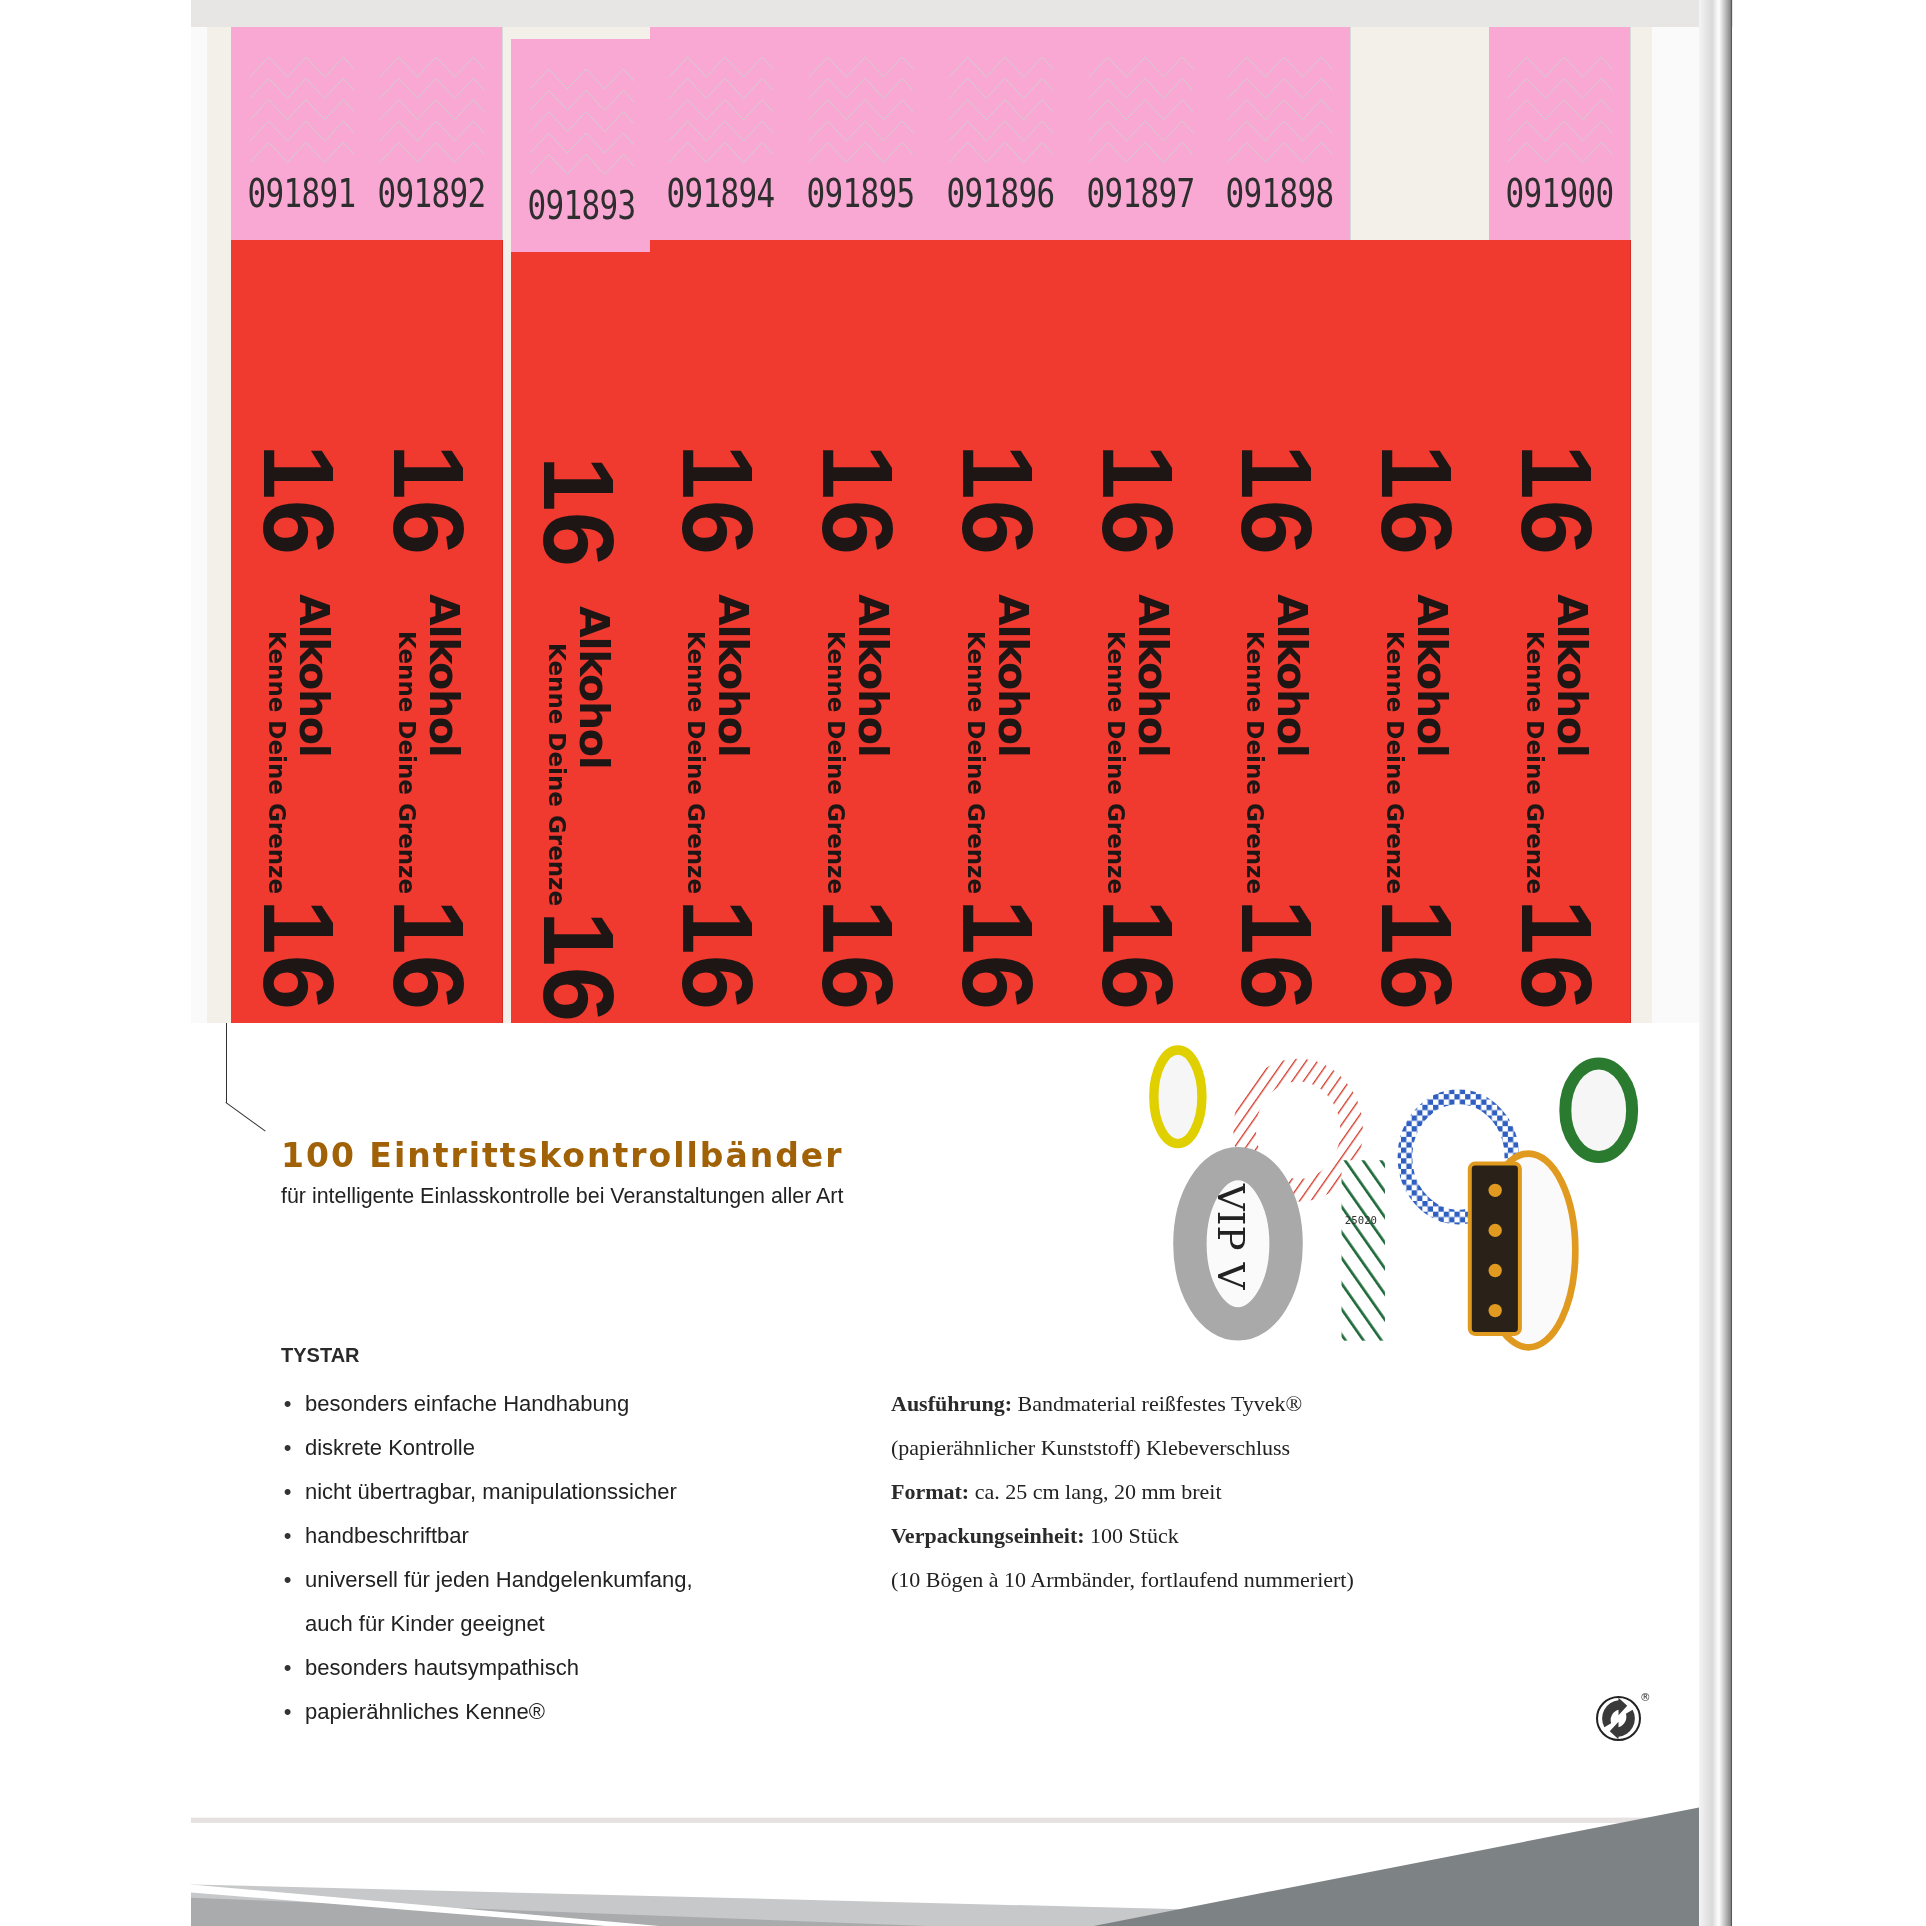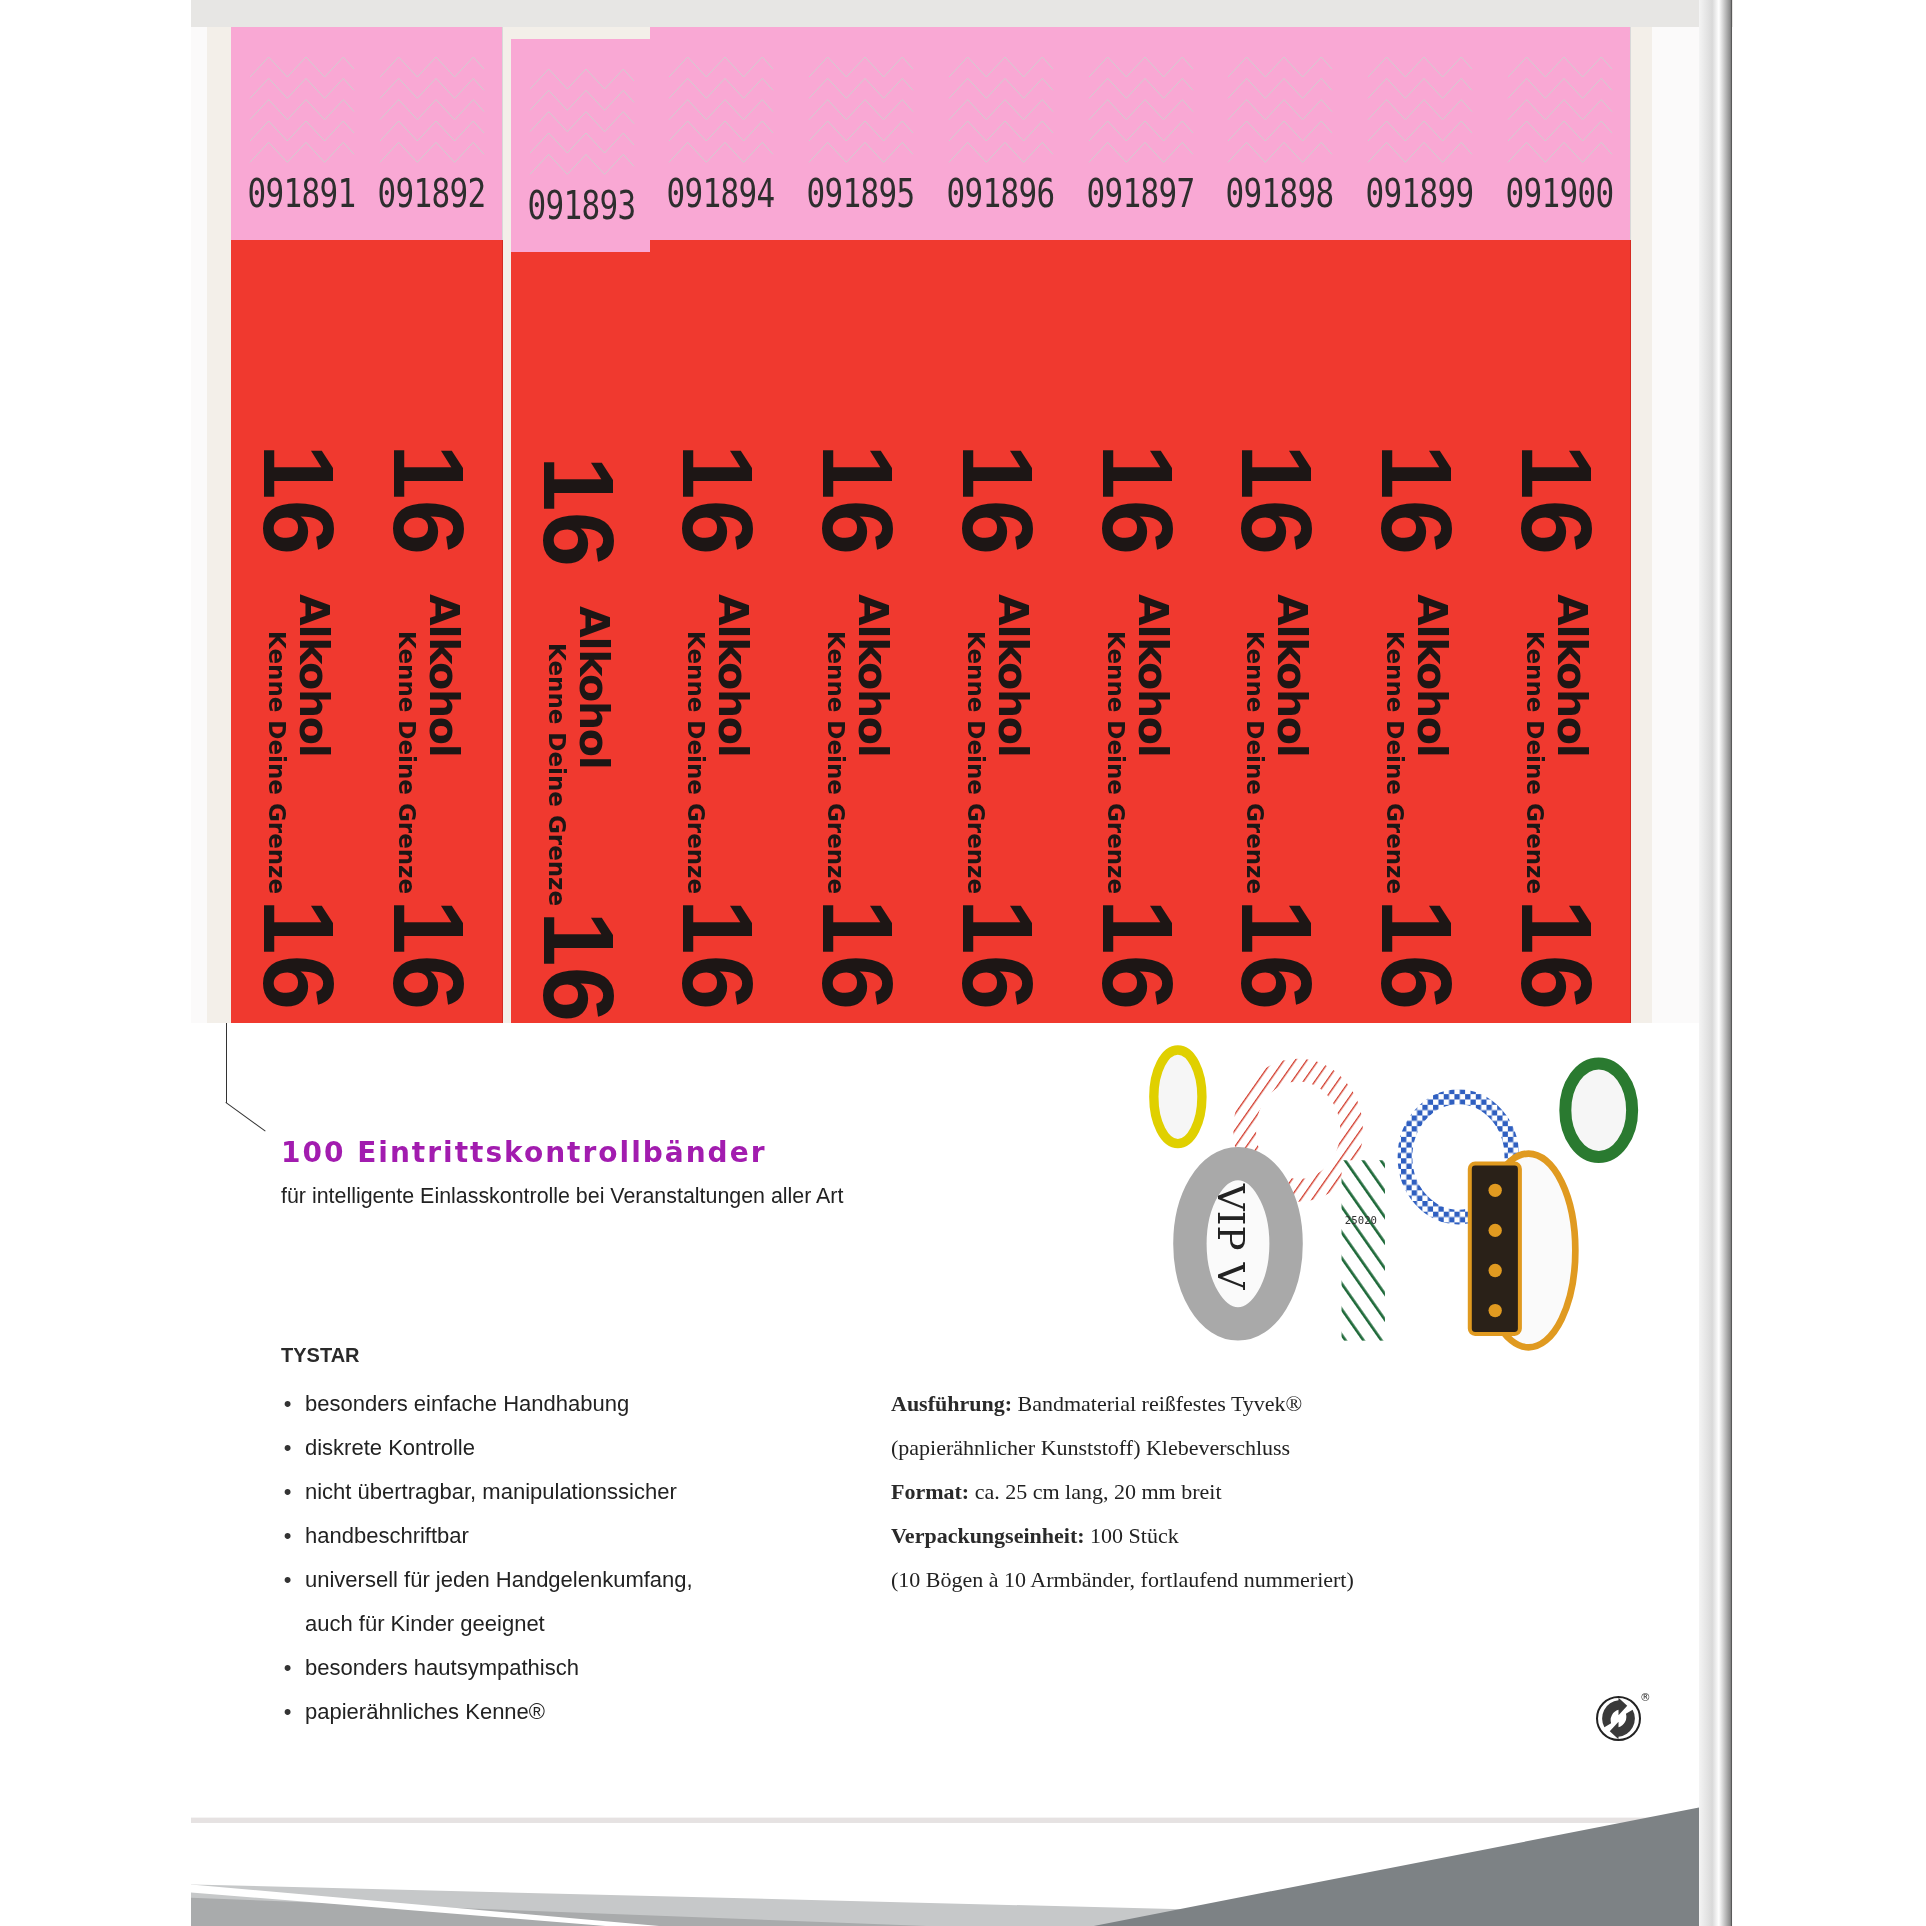--- a/index.html
+++ b/index.html
@@ -14,21 +14,21 @@
   .band .tab svg { position:absolute; left:14.7px; top:23px; }
   .band .serial { position:absolute; left:0; width:100%; top:148px; text-align:center; font-family:"DejaVu Sans Mono", monospace; font-size:31px; color:#2e2e2e; letter-spacing:-0.7px; transform:scaleY(1.25); }
   .band .red { position:absolute; left:0; top:213px; width:100%; height:784px; background:#f0392f; border-right:1.3px solid #d42b22; box-sizing:border-box; }
   .rot { position:absolute; transform-origin:left top; transform:rotate(90deg); white-space:nowrap; color:#1d1615; }
   .age-top { font-family:"Liberation Sans", sans-serif; font-weight:bold; font-size:100px; line-height:1; }
   .alk { font-family:"DejaVu Sans", sans-serif; font-weight:bold; font-size:41px; letter-spacing:-1.3px; }
   .kdg { font-family:"DejaVu Sans", sans-serif; font-weight:bold; font-size:23px; }
   .card { position:absolute; left:191px; top:1023px; width:1508px; height:722px; background:#ffffff; }
   .leader { position:absolute; left:226px; top:1023px; width:1.3px; height:80px; background:#333; }
   .leader2 { position:absolute; left:226px; top:1102px; width:49px; height:1.3px; background:#333; transform-origin:left top; transform:rotate(36deg); }
-  .title { position:absolute; left:281px; top:1136px; font-family:"DejaVu Sans", sans-serif; font-weight:bold; font-size:28px; letter-spacing:2px; color:#a21caf; }
+  .title { position:absolute; left:281px; top:1136px; font-family:"DejaVu Sans", sans-serif; font-weight:bold; font-size:33px; letter-spacing:2px; color:#a16207; }
   .subtitle { position:absolute; left:281px; top:1184px; font-family:"Liberation Sans", sans-serif; font-size:21.4px; color:#222; }
   .tystar { position:absolute; left:281px; top:1344px; font-family:"Liberation Sans", sans-serif; font-weight:bold; font-size:20px; color:#2a2a2a; }
   .bullets { position:absolute; left:281px; top:1382px; margin:0; padding:0; list-style:none; }
   .bullets li { font-family:"Liberation Sans", sans-serif; font-size:22px; color:#222; height:44px; line-height:44px; position:relative; padding-left:24px; }
   .bullets li .dot { position:absolute; left:2.7px; top:0; color:#333; }
   .specs { position:absolute; left:891px; top:1382px; }
   .specs div { font-family:Liberation Serif, serif; font-size:22px; color:#222; height:44px; line-height:44px; white-space:nowrap; }
   .specs b { color:#2a2a2a; }
   .photo { position:absolute; left:1144px; top:1030px; width:522px; height:334px; }
   .recycle { position:absolute; left:1595px; top:1695px; width:47px; height:47px; }
@@ -198,32 +198,20 @@
         <div class="serial">091898</div>
       </div>
       <div class="red">
         <div class="rot age-top" style="left:118px;top:204px;">16</div>
         <div class="rot alk" style="left:107px;top:354px;">Alkohol</div>
         <div class="rot kdg" style="left:59px;top:391px;">Kenne Deine Grenze</div>
         <div class="rot age-top" style="left:118px;top:659px;">16</div>
       </div>
     </div>
     <div class="band" style="left: 1118px;">
-      <div class="tab">
-        <svg width="112" height="118" viewBox="0 0 168 176">
-          <g fill="none" stroke="#cfcfcf" stroke-width="1.4">
-            <polyline points="6,40 34,10 62,40 90,10 118,40 146,10 162,28"></polyline>
-            <polyline points="6,72 34,42 62,72 90,42 118,72 146,42 162,60"></polyline>
-            <polyline points="6,104 34,74 62,104 90,74 118,104 146,74 162,92"></polyline>
-            <polyline points="6,136 34,106 62,136 90,106 118,136 146,106 162,124"></polyline>
-            <polyline points="6,168 34,138 62,168 90,138 118,168 146,138 162,156"></polyline>
-          </g>
-        </svg>
-        <div class="serial">091899</div>
-      </div>
       <div class="red">
         <div class="rot age-top" style="left:118px;top:204px;">16</div>
         <div class="rot alk" style="left:107px;top:354px;">Alkohol</div>
         <div class="rot kdg" style="left:59px;top:391px;">Kenne Deine Grenze</div>
         <div class="rot age-top" style="left:118px;top:659px;">16</div>
       </div>
     </div>
     <div class="band" style="left: 1258px;">
       <div class="tab">
         <svg width="112" height="118" viewBox="0 0 168 176">

